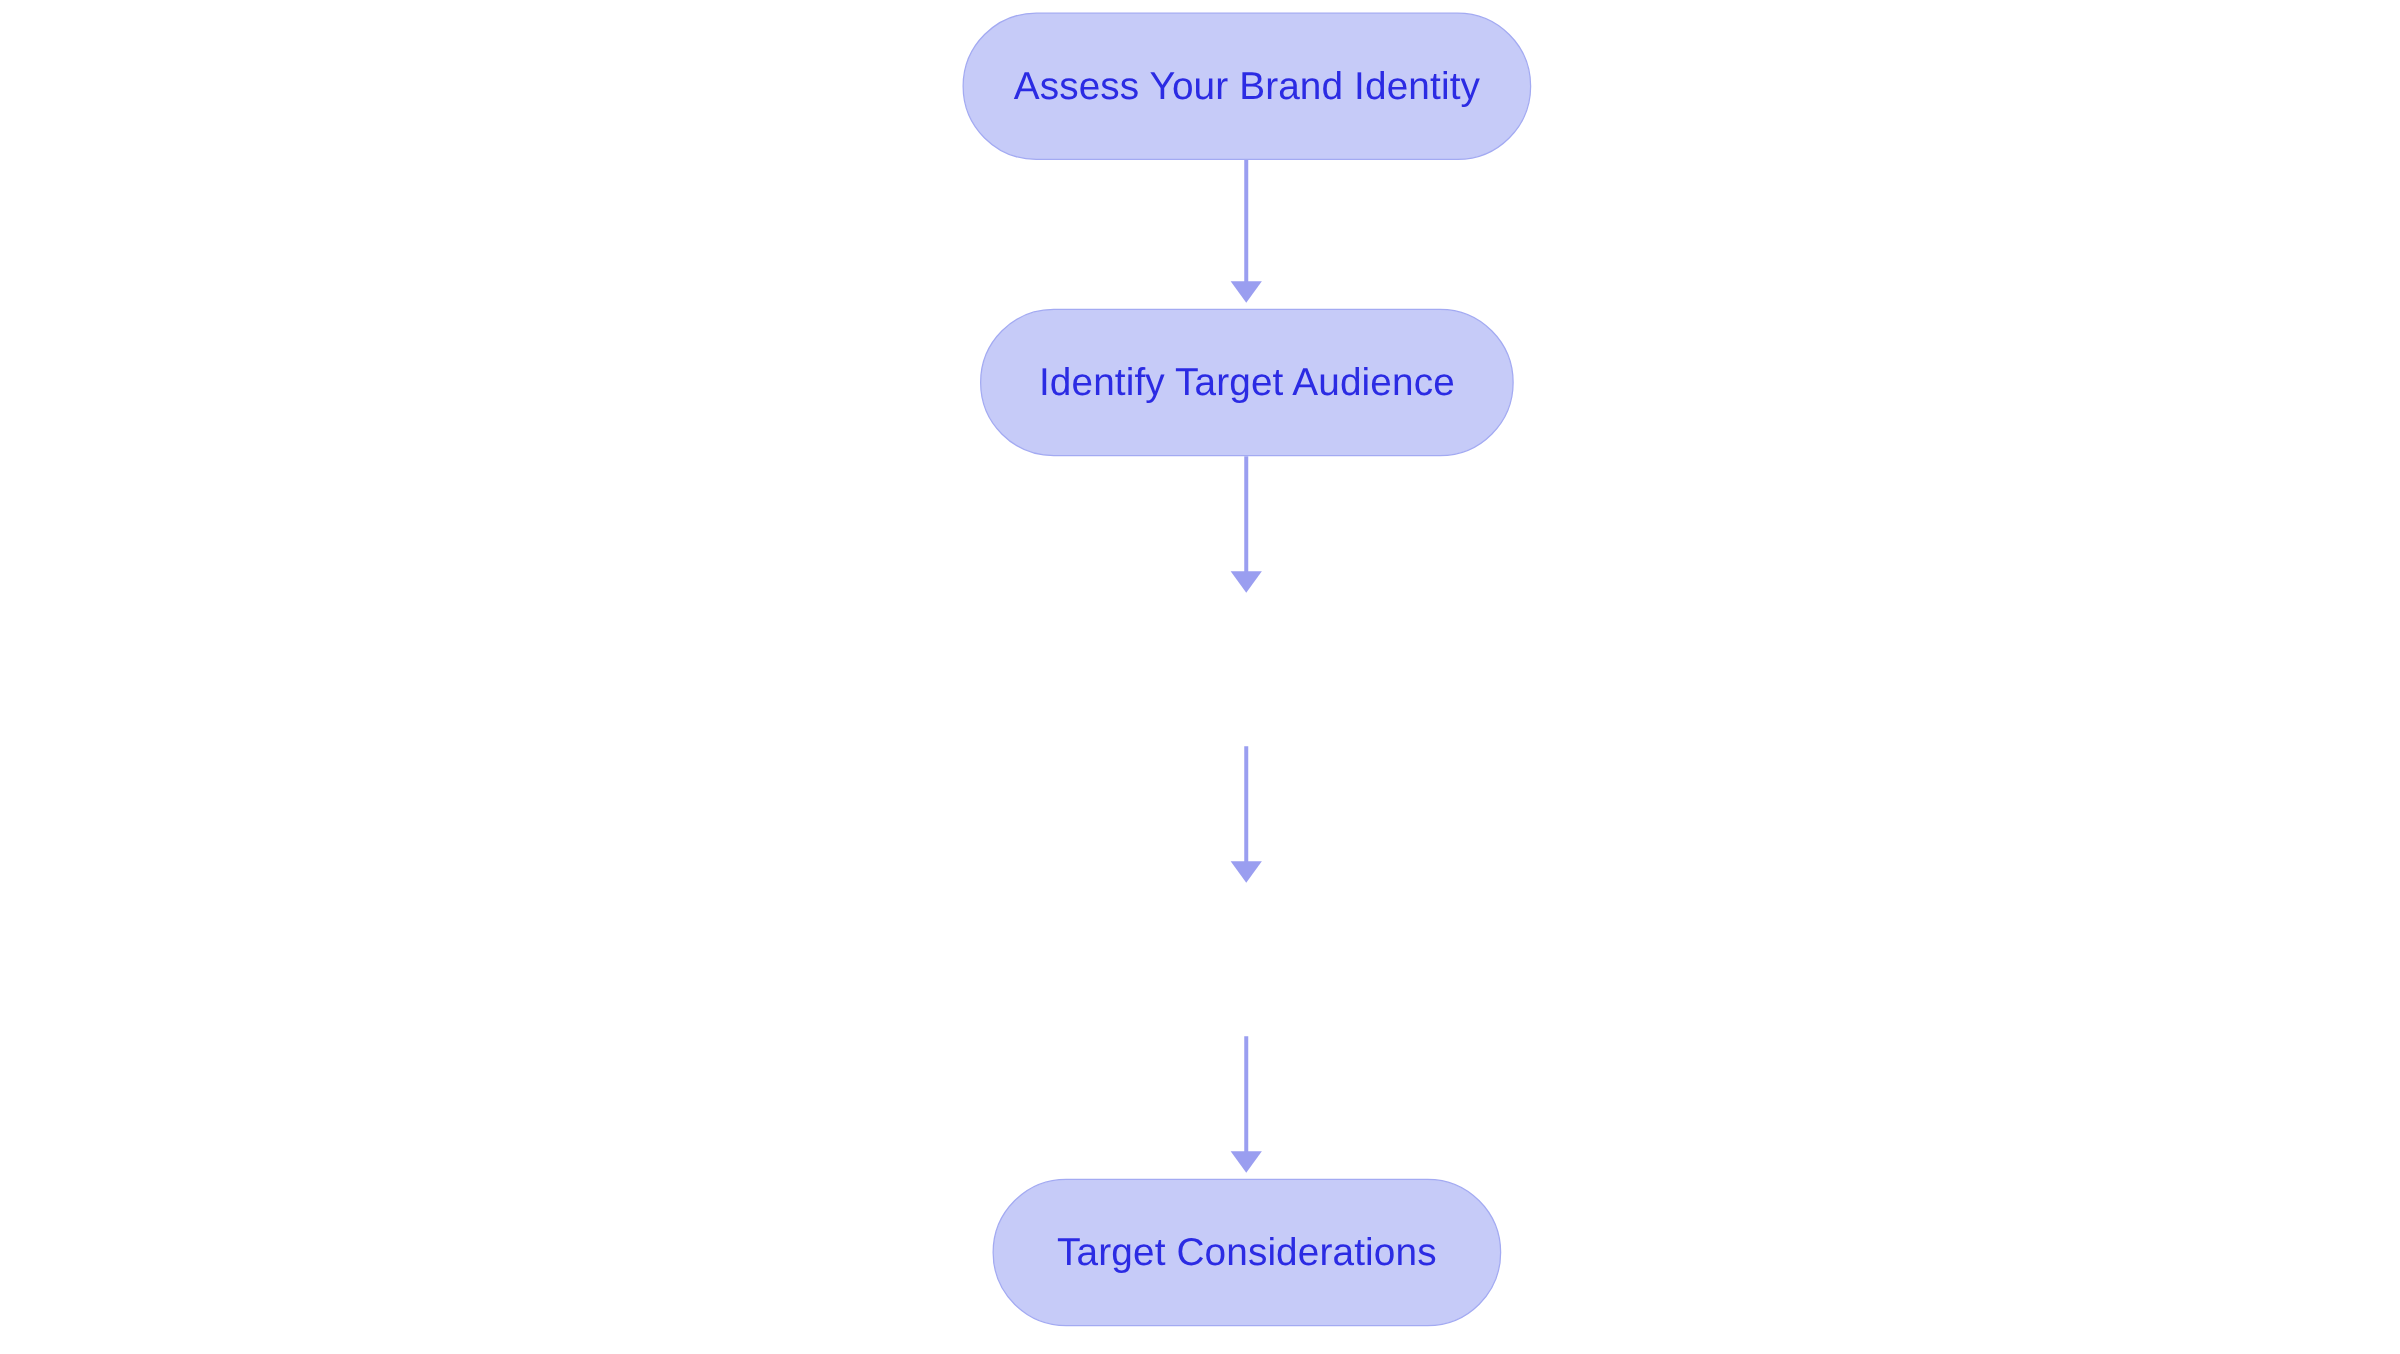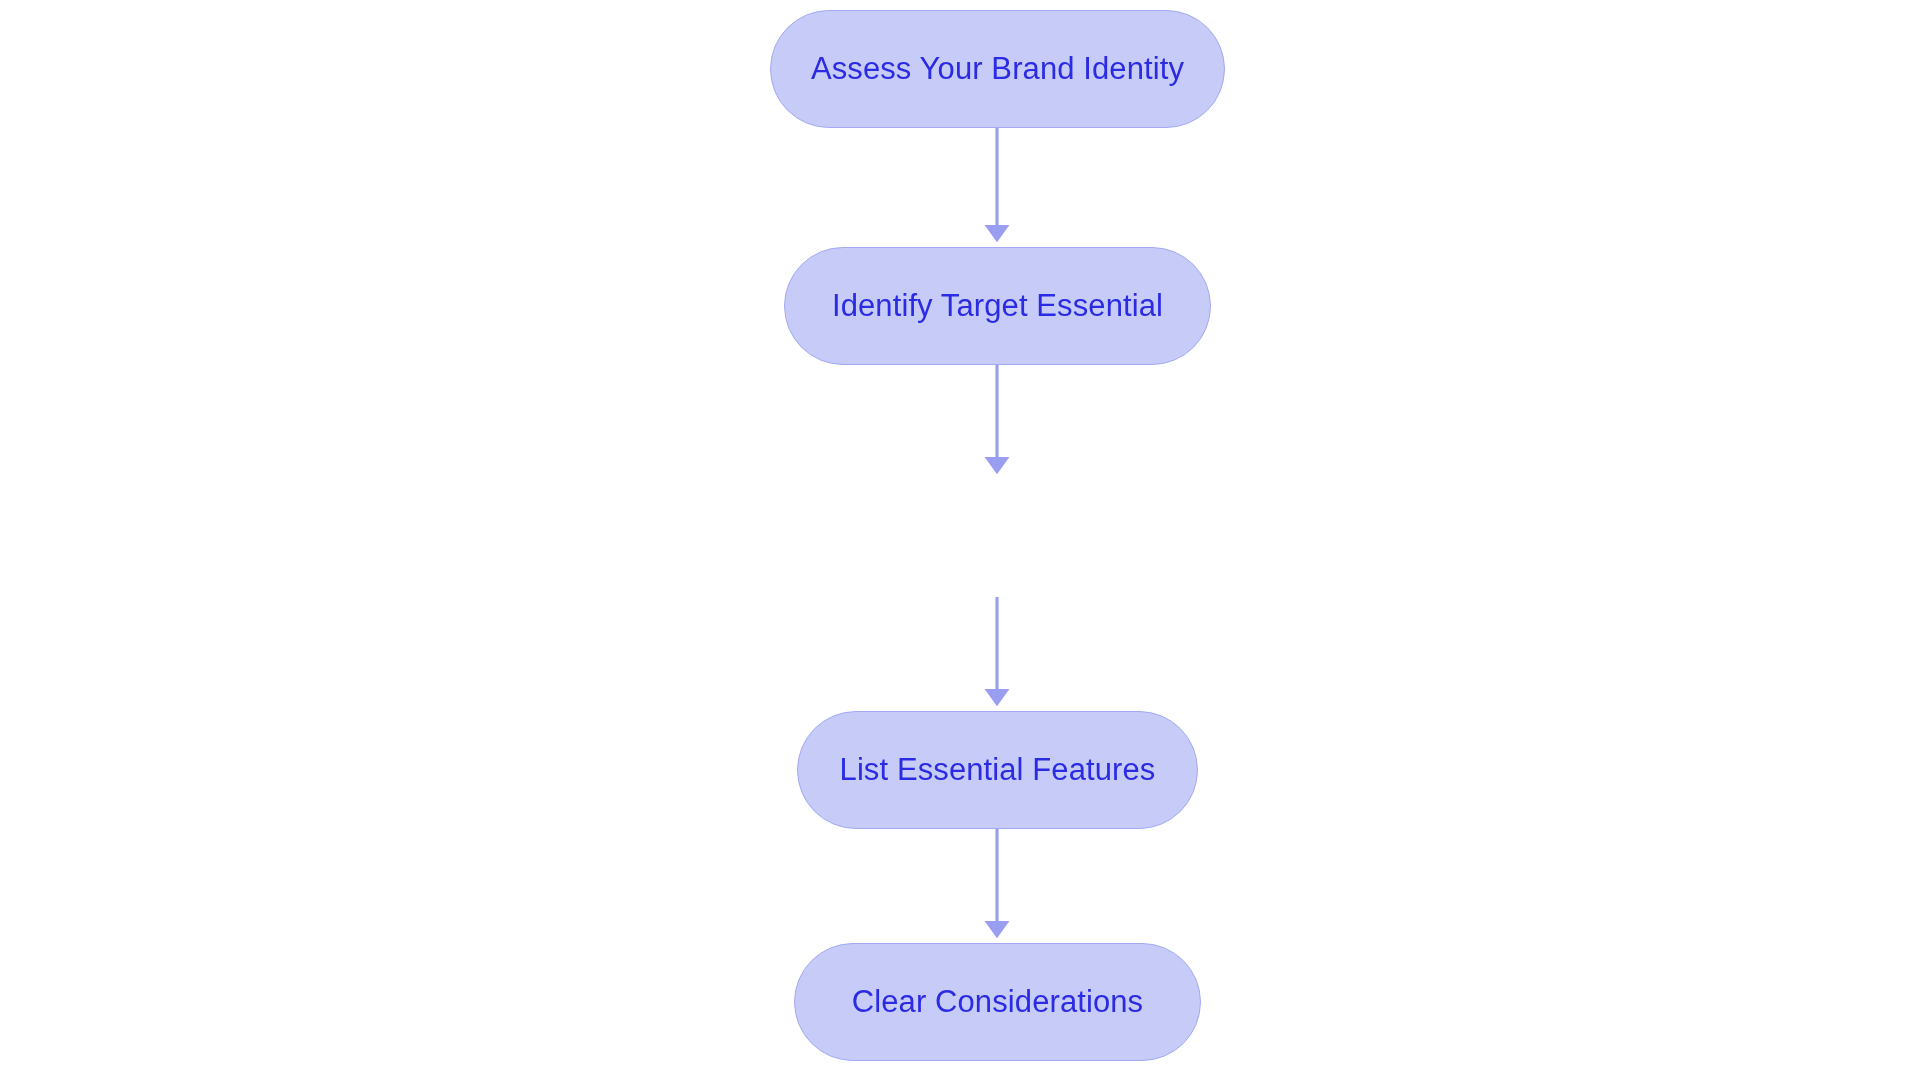--- a/index.html
+++ b/index.html
@@ -73,25 +73,22 @@
     <g>
       <line x1="962" y1="829" x2="962" y2="928" stroke="#9a9ef0" stroke-width="3.2" marker-end="url(#arrowhead)"></line>
     </g>
   </svg>
 
   <div class="node" style="left:735px; top:10px; width:455px; height:118px;">
     <span class="node-label">Assess Your Brand Identity</span>
   </div>
 
   <div class="node" style="left:749px; top:247px; width:427px; height:118px;">
-    <span class="node-label">Identify Target Essential</span>
+    <span class="node-label">Identify Target Audience</span>
   </div>
 
 
-  <div class="node" style="left:762px; top:711px; width:401px; height:118px;">
-    <span class="node-label">List Essential Features</span>
-  </div>
 
   <div class="node" style="left:759px; top:943px; width:407px; height:118px;">
-    <span class="node-label">Clear Considerations</span>
+    <span class="node-label">Target Considerations</span>
   </div>
 
 </div>
 
 </body></html>

